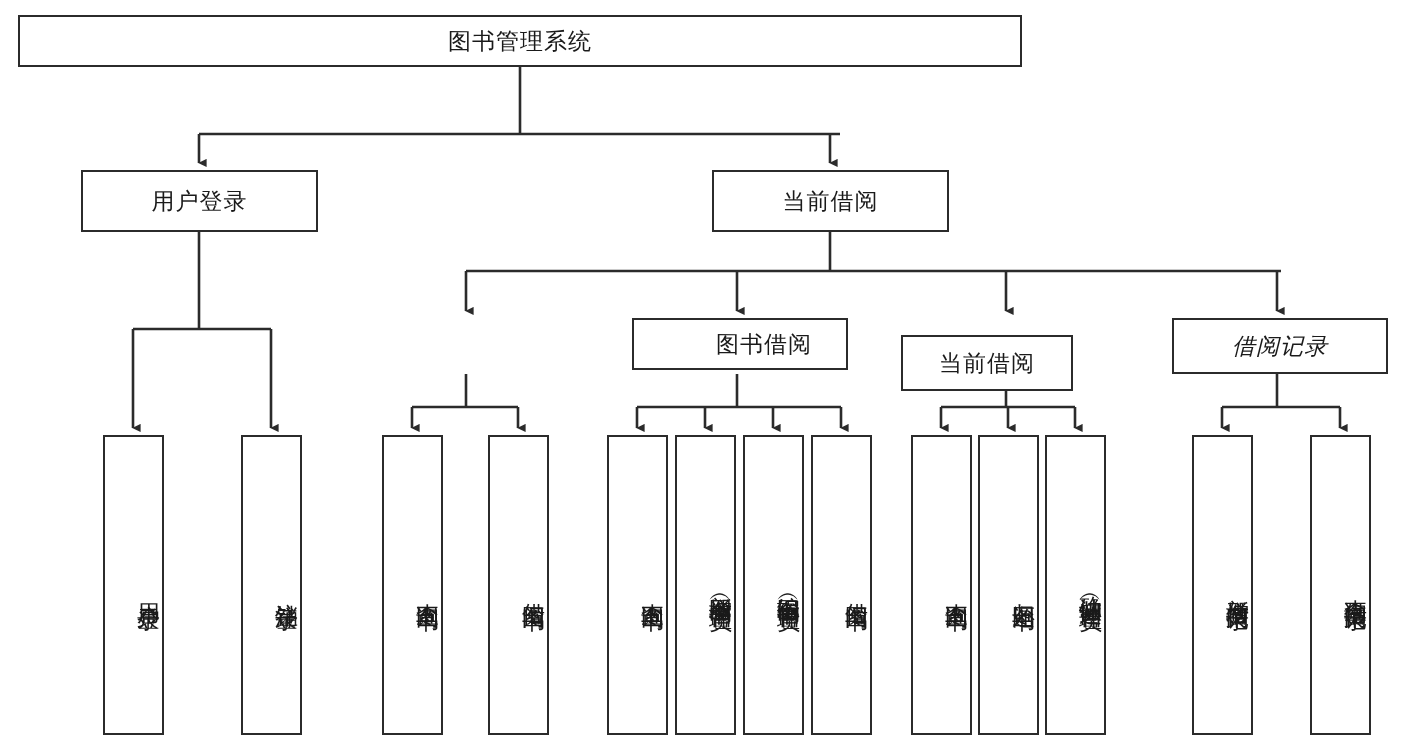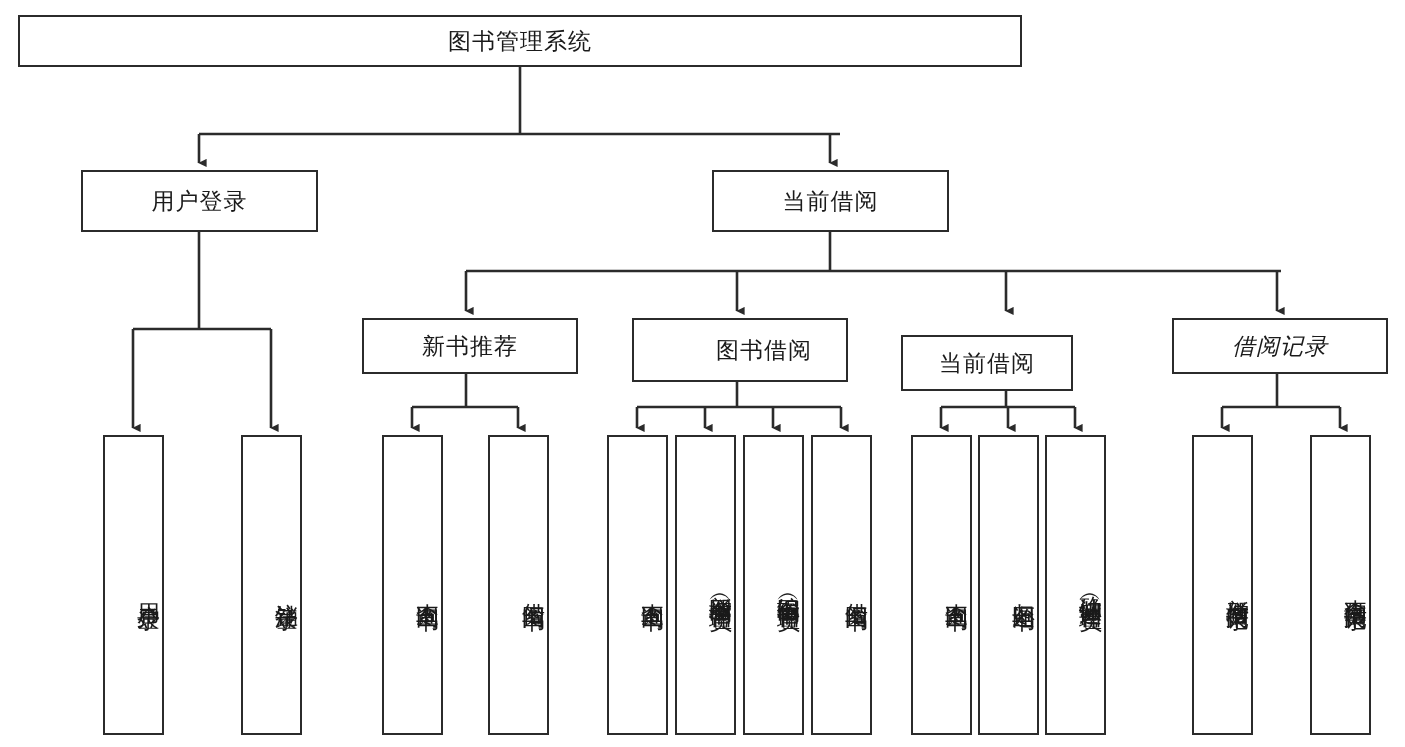--- a/index.html
+++ b/index.html
@@ -122,24 +122,21 @@
     <span class="lbl">图书管理系统</span>
   </div>
 
   <div class="node h" style="left:81px;top:170px;width:237px;height:62px;">
     <span class="lbl">用户登录</span>
   </div>
   <div class="node h" style="left:712px;top:170px;width:237px;height:62px;">
     <span class="lbl">当前借阅</span>
   </div>
 
-  <div class="node h" style="left:362px;top:318px;width:216px;height:56px;">
-    <span class="lbl">新书推荐</span>
-  </div>
-  <div class="node h" style="left:632px;top:318px;width:216px;height:64px;padding-left:48px;">
+  <div class="node h" style="left:632px;top:318px;width:216px;height:52px;padding-left:48px;">
     <span class="lbl">图书借阅</span>
   </div>
   <div class="node h" style="left:901px;top:335px;width:172px;height:56px;">
     <span class="lbl">当前借阅</span>
   </div>
   <div class="node h" style="left:1172px;top:318px;width:216px;height:56px;font-style:italic;">
     <span class="lbl">借阅记录</span>
   </div>
 
   <div class="node v" style="left:103px;top:435px;width:61px;height:300px;">

